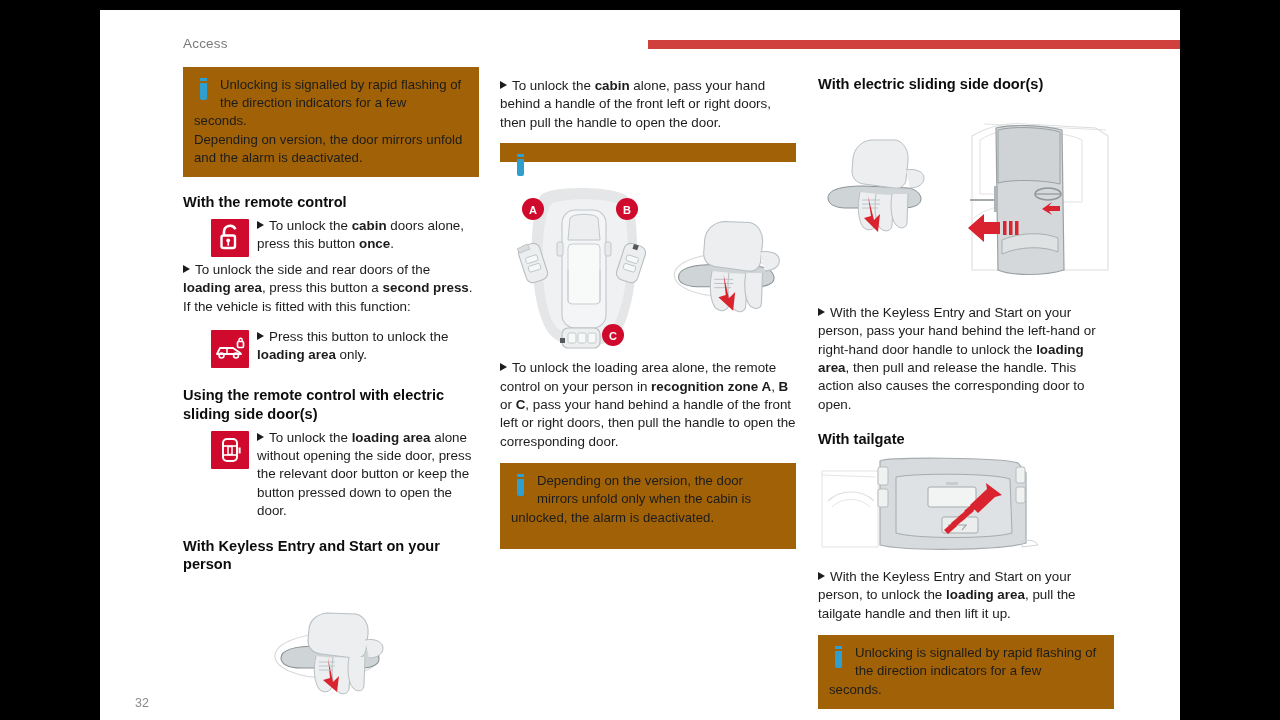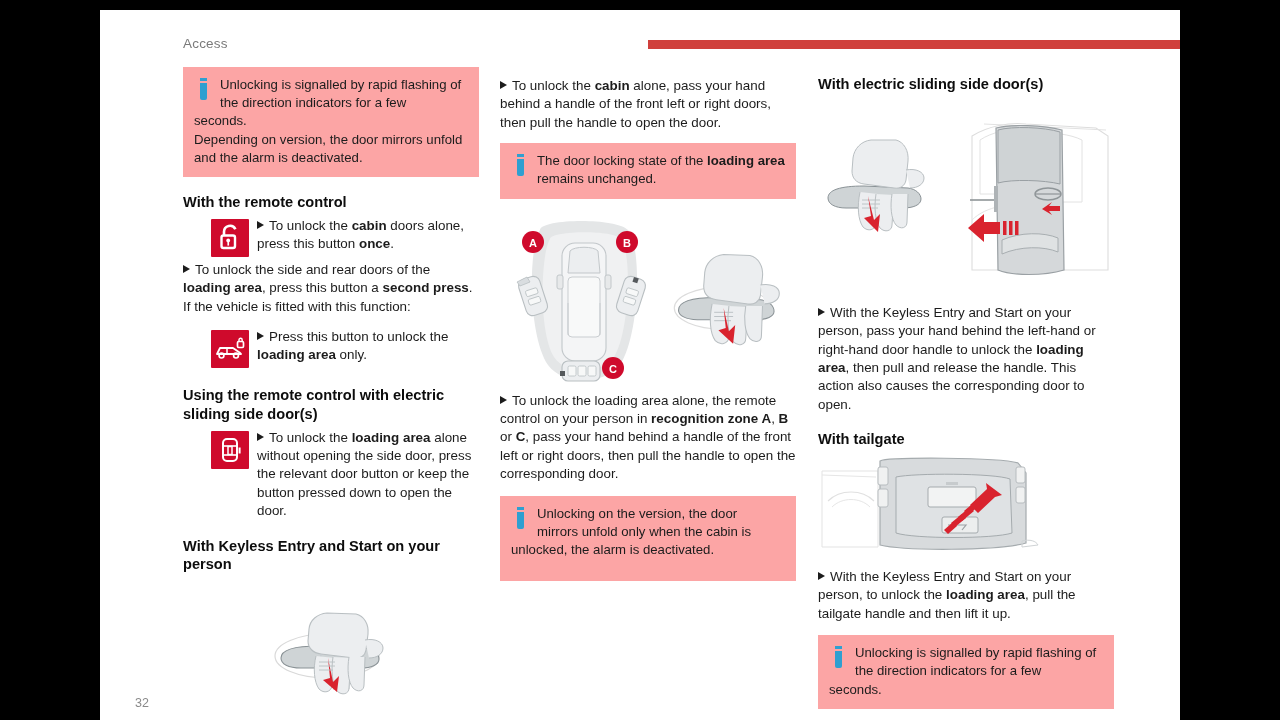--- a/index.html
+++ b/index.html
@@ -36,21 +36,21 @@
     text-align:left;
   }
   .sec-h{
     font-size:14.6px;line-height:18.8px;font-weight:bold;color:#0d0d0d;
     margin-top:16px;margin-bottom:5px;
   }
   b{font-weight:bold;}
 
   
   .infobox{
-    background:#fca5a5;padding:9px 11px 10px 11px;
+    background:#a16207;padding:9px 11px 10px 11px;
     font-size:13.2px;line-height:18.2px;color:#1c1c1c;
     position:relative;
   }
   .infobox .ico{
     float:left;width:22px;height:30px;margin-right:4px;
     position:relative;
   }
   .infobox .ico i{
     display:block;position:absolute;left:6px;width:7px;background:#2f9fd0;
   }
@@ -180,23 +180,20 @@
 
     <p class="para" style="margin-top:10px;">
       <span class="arw"></span><span>To unlock the </span><b>cabin</b><span> alone, pass your hand behind a handle of the front left or right doors, then pull the handle to open the door.</span>
     </p>
 
     <div class="infobox" style="margin-top:11px;">
       <span class="ico">
           <i class="dot"></i>
           <i class="stem"></i>
         </span>
-      <span class="txt">
-        <span>The door locking state of the </span><b>loading area</b><span> remains unchanged.</span>
-      </span>
     </div>
 
     <div class="fig" style="margin-top:16px;">
       <svg width="296" height="175" viewBox="0 0 296 175">
 
         <path d="M40 15 C40 4 115 2 128 15 C142 30 140 120 120 150 C105 170 62 170 48 150 C28 120 28 34 40 15 Z" fill="#e4e6e7"></path>
         <path d="M50 24 C50 16 112 14 121 24 C132 37 130 116 114 142 C101 160 66 160 54 142 C38 116 41 38 50 24 Z" fill="#f0f1f2"></path>
 
         <rect x="62" y="28" width="44" height="118" rx="13" fill="#f4f5f6" stroke="#c2c7ca" stroke-width="1.1"></rect>
         <path d="M70 36 C74 31 94 31 98 36 L100 58 H68 Z" fill="#eceef0" stroke="#c2c7ca" stroke-width="1"></path>
@@ -250,21 +247,21 @@
     <p class="para" style="margin-top:2px;">
       <span class="arw"></span><span>To unlock the loading area alone, the remote control on your person in </span><b>recognition zone A</b><span>, </span><b>B</b><span> or </span><b>C</b><span>, pass your hand behind a handle of the front left or right doors, then pull the handle to open the corresponding door.</span>
     </p>
 
     <div class="infobox" style="margin-top:12px;padding-bottom:22px;">
       <span class="ico">
           <i class="dot"></i>
           <i class="stem"></i>
         </span>
       <span class="txt">
-        <span>Unlocking on the version, the door</span><br>
+        <span>Depending on the version, the door</span><br>
         <span>mirrors unfold only when the cabin is</span><br>
         <span>unlocked, the alarm is deactivated.</span>
       </span>
     </div>
   </div>
 
   <div class="col" id="col3">
 
     <h3 class="sec-h" style="margin-top:8px;">With electric sliding side door(s)</h3>
 

